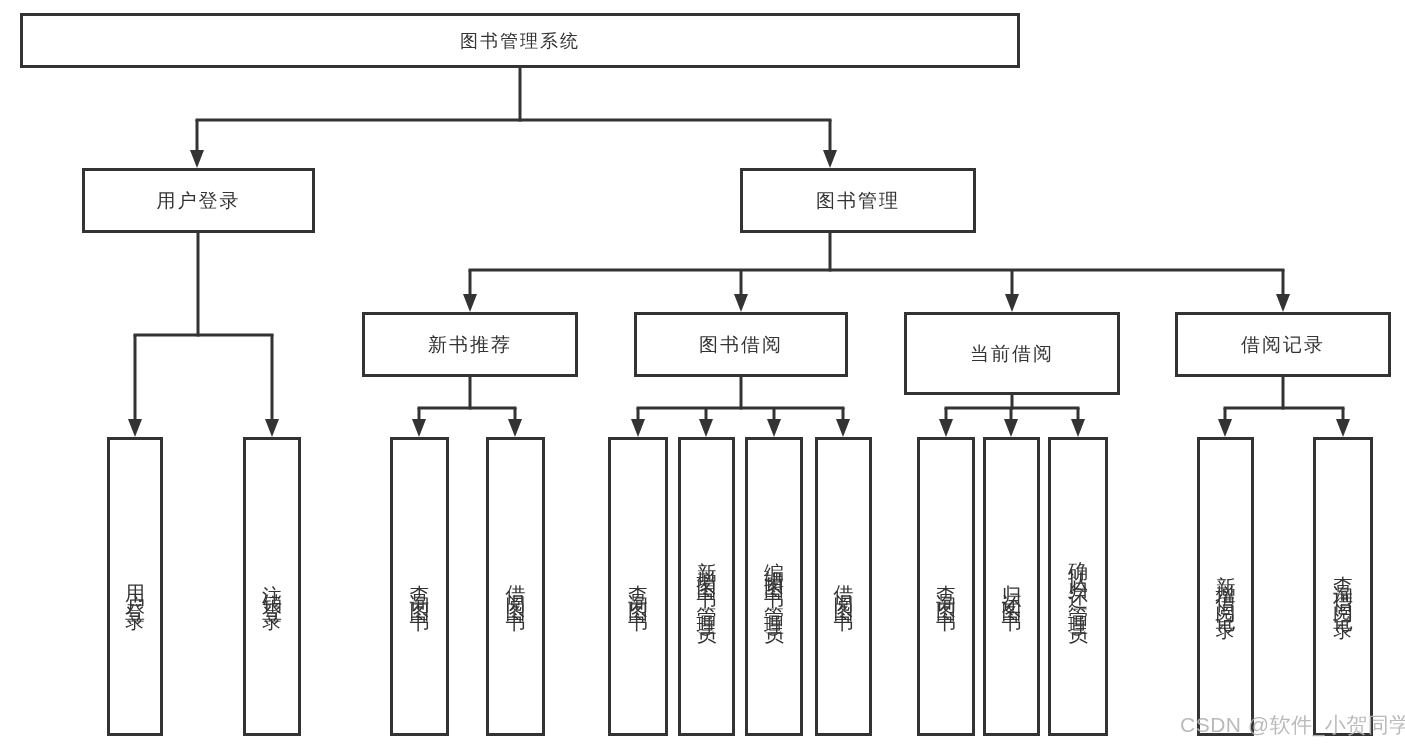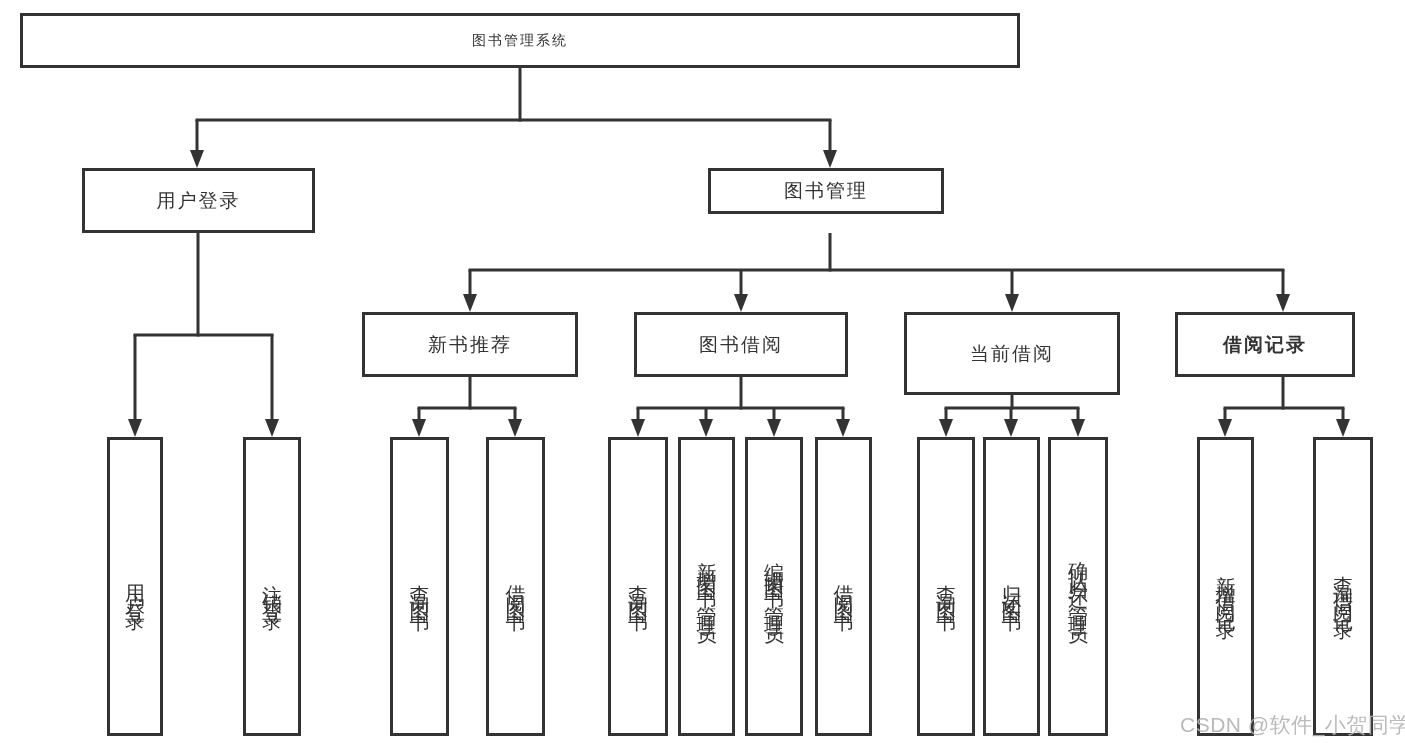--- a/index.html
+++ b/index.html
@@ -25,21 +25,21 @@
     display: flex;
     align-items: center;
     justify-content: center;
   }
   .hlabel {
     font-size: 19px;
     letter-spacing: 2px;
     white-space: nowrap;
   }
   .root-label {
-    font-size: 14px;
+    font-size: 18px;
     letter-spacing: 2px;
     white-space: nowrap;
   }
   .vtext {
     display: inline-block;
     writing-mode: vertical-rl;
     text-orientation: mixed;
     font-size: 20px;
     line-height: 1.05;
     letter-spacing: 9px;
@@ -126,34 +126,34 @@
     </g>
   </svg>
 
   <div class="box node" style="left:20px; top:13px; width:1000px; height:55px;">
     <span class="root-label">图书管理系统</span>
   </div>
 
   <div class="box node" style="left:82px; top:168px; width:233px; height:65px;">
     <span class="hlabel">用户登录</span>
   </div>
-  <div class="box node" style="left:708px; top:168px; width:236px; height:46px;align-items:center;">
+  <div class="box node" style="left:740px; top:168px; width:236px; height:65px;align-items:center;">
     <span class="hlabel">图书管理</span>
   </div>
 
   <div class="box node" style="left:362px; top:312px; width:216px; height:65px;">
     <span class="hlabel">新书推荐</span>
   </div>
   <div class="box node" style="left:634px; top:312px; width:214px; height:65px;">
     <span class="hlabel">图书借阅</span>
   </div>
   <div class="box node" style="left:904px; top:312px; width:216px; height:83px;">
     <span class="hlabel">当前借阅</span>
   </div>
-  <div class="box node" style="left:1175px; top:312px; width:180px; height:65px;font-weight:bold;">
+  <div class="box node" style="left:1175px; top:312px; width:216px; height:65px;">
     <span class="hlabel">借阅记录</span>
   </div>
 
   <div class="box node" style="left:107px; top:437px; width:56px; height:299px;">
     <span class="vtext">用户登录</span>
   </div>
   <div class="box node" style="left:243px; top:437px; width:58px; height:299px;">
     <span class="vtext">注销登录</span>
   </div>
 

